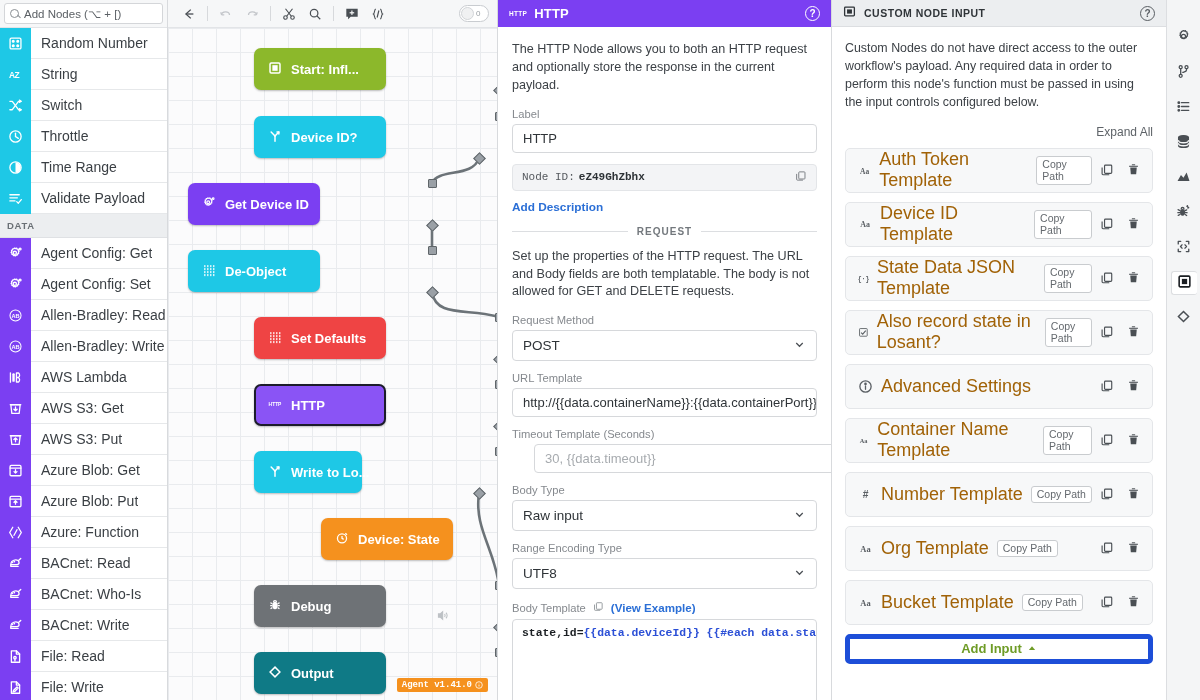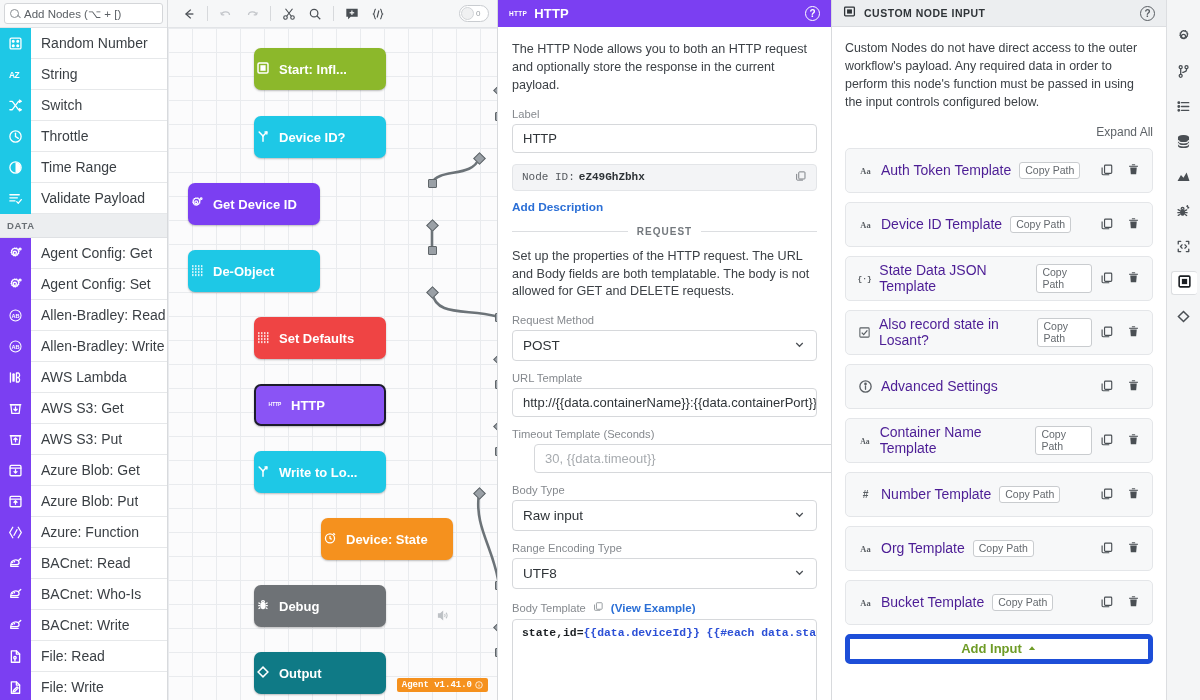--- a/index.html
+++ b/index.html
@@ -39,21 +39,21 @@
   .toggle { position:absolute; right:8px; top:5px; width:30px; height:17px; border-radius:9px; background:#fff; border:1px solid #c9ccd0; display:flex; align-items:center; padding:1px;}
   .toggle .knob { width:13px; height:13px; border-radius:50%; background:#f0f1f2; border:1px solid #d2d5d8;}
   .toggle .zero { font-size:8px; color:#9aa0a5; margin-left:2px;}
 
   .grid { position:absolute; top:28px; left:0; right:0; bottom:0;
     background-image: linear-gradient(to right,#e9ebee 1px, transparent 1px),
                       linear-gradient(to bottom,#e9ebee 1px, transparent 1px);
     background-size: 24px 24px;}
   .edges { position:absolute; top:28px; left:0; width:330px; height:672px; }
 
-  .node { position:absolute; border-radius:7px; display:flex; align-items:center; padding-left:2px; gap:9px; color:#fff; font-size:13px; font-weight:bold; box-shadow:0 1px 2px rgba(0,0,0,.25); z-index:3;}
+  .node { position:absolute; border-radius:7px; display:flex; align-items:center; padding-left:14px; gap:9px; color:#fff; font-size:13px; font-weight:bold; box-shadow:0 1px 2px rgba(0,0,0,.25); z-index:3;}
   .node svg { width:14px; height:14px; flex:0 0 14px;}
   .node .nlabel { white-space:nowrap; }
   .node.selected { border:2px solid #1c1c2b; padding-left:12px;}
   .port { position:absolute; width:9px; height:9px; background:#9aa0a6; border:1.5px solid #5f6569; z-index:5;}
   .port.in { border-radius:1px; }
   .port.out { transform:rotate(45deg); }
 
   .agent-badge { position:absolute; right:9px; bottom:8px; background:#f5911e; color:#fff; font-family:"Liberation Mono",monospace; font-size:9px; font-weight:bold; padding:2px 5px; border-radius:2px; display:flex; align-items:center; gap:3px; z-index:7;}
 
   
@@ -85,21 +85,21 @@
   
   .right { width:334px; height:700px; background:#fff; display:flex; flex-direction:column; overflow:hidden;}
   .r-head { height:27px; background:#eceef0; border-bottom:1px solid #dcdee1; display:flex; align-items:center; padding:0 11px; gap:8px; color:#2f3438;}
   .r-head .rh-title { font-size:10.5px; font-weight:bold; letter-spacing:.5px;}
   .r-head .help { margin-left:auto; width:15px; height:15px; border:1.4px solid #595e63; border-radius:50%; display:flex; align-items:center; justify-content:center; font-size:10px; font-weight:bold; color:#595e63;}
   .r-body { flex:1; padding:13px; overflow:hidden;}
   .r-desc { font-size:12.4px; line-height:1.45; color:#3c4146;}
   .expand { text-align:right; font-size:12px; color:#5e6368; margin:13px 0 9px; cursor:pointer;}
   .card { height:45px; background:#f7f8f9; border:1px solid #e4e6e9; border-radius:5px; display:flex; align-items:center; padding:0 12px; gap:8px; margin-bottom:9px;}
   .card .cicon { width:15px; display:flex; justify-content:center; color:#5a5f64; font-size:10px; font-weight:bold;}
-  .card .ctitle { font-size:14px; color:#4c1d95;}
+  .card .ctitle { font-size:18px; color:#a16207;}
   .chip { border:1px solid #c9cccf; border-radius:3px; font-size:10.5px; color:#64696e; padding:1.5px 5px; background:#fff; cursor:pointer;}
   .card .acts { margin-left:auto; display:flex; gap:13px; color:#4a4f54;}
   .addbtn { height:30px; border:5px solid #1d4ed8; border-radius:5px; color:#6f9c27; font-size:13px; font-weight:bold; display:flex; align-items:center; justify-content:center; gap:5px; cursor:pointer; background:#fff; margin-top:2px;}
 
   
   .rail { position:absolute; right:0; top:0; width:34px; height:700px; background:#f4f5f6; border-left:1px solid #dcdee1; display:flex; flex-direction:column; align-items:center; padding-top:26px; gap:11px; z-index:9;}
   .rail-btn { width:26px; height:24px; display:flex; align-items:center; justify-content:center; color:#4a4f54; cursor:pointer; border-radius:3px;}
   .rail-btn.active { background:#fff; border:1px solid #dcdee1; border-right:none; color:#1b1f23;}
   .rail-btn svg { width:15px; height:15px;}
 </style>
@@ -423,21 +423,21 @@
               </g>
             </svg></span>
           <span class="nlabel">Set Defaults</span>
         </div>
         <div class="node selected" style="left:86px;top:384px;width:132px;height:42px;background:#8a54f5">
           <span><svg viewBox="0 0 16 16">
               <text x="8" y="10.4" text-anchor="middle" font-family="Liberation Sans, sans-serif" font-size="5.6" font-weight="bold" fill="#fff">HTTP</text>
             </svg></span>
           <span class="nlabel">HTTP</span>
         </div>
-        <div class="node" style="left:86px;top:451px;width:132px;height:42px;background:#1ec8e6">
+        <div class="node" style="left:86px;top:451px;width:108px;height:42px;background:#1ec8e6">
           <span><svg viewBox="0 0 16 16" fill="none" stroke="#fff" stroke-width="1.7" stroke-linecap="round">
               <path d="M8 14 V8"></path>
               <path d="M8 8 L3.6 3.4"></path>
               <path d="M8 8 L12.4 3.4"></path>
               <path d="M12.4 3.4 L12.4 5.6 M12.4 3.4 L10.3 3.4"></path>
             </svg></span>
           <span class="nlabel">Write to Lo...</span>
         </div>
         <div class="node" style="left:153px;top:518px;width:132px;height:42px;background:#f5911e">
           <span><svg viewBox="0 0 16 16" fill="none" stroke="#fff" stroke-width="1.45">

